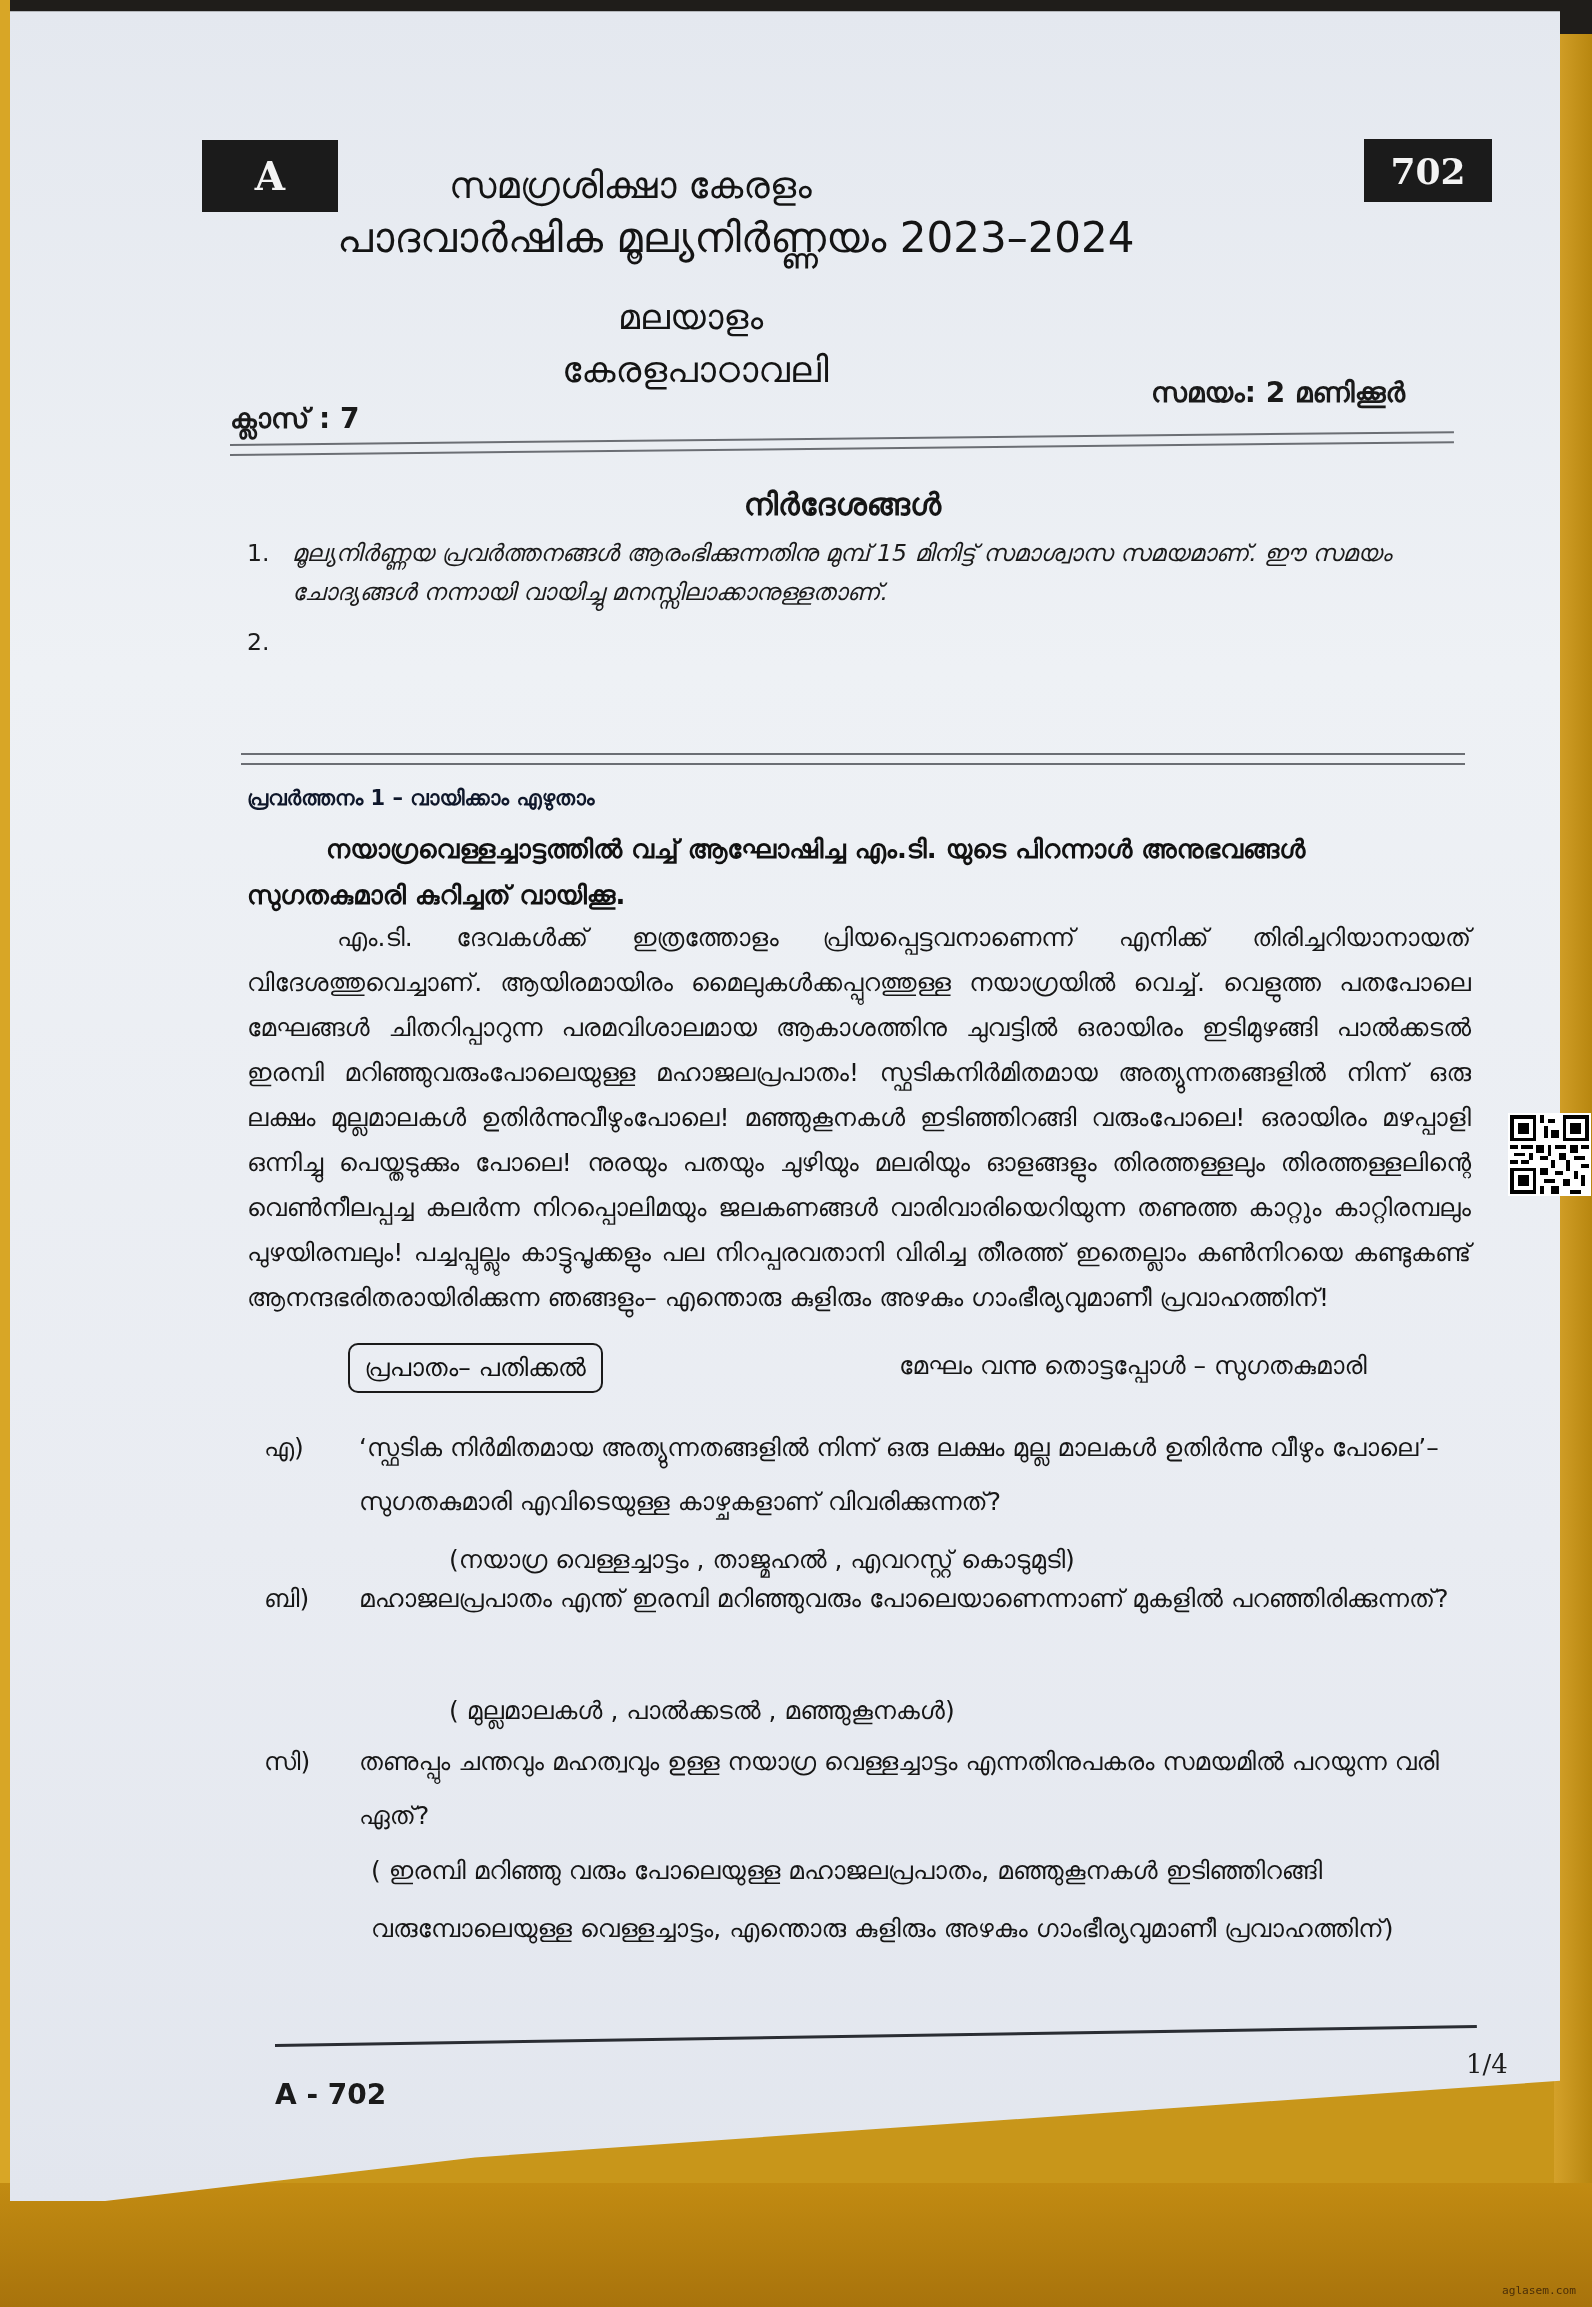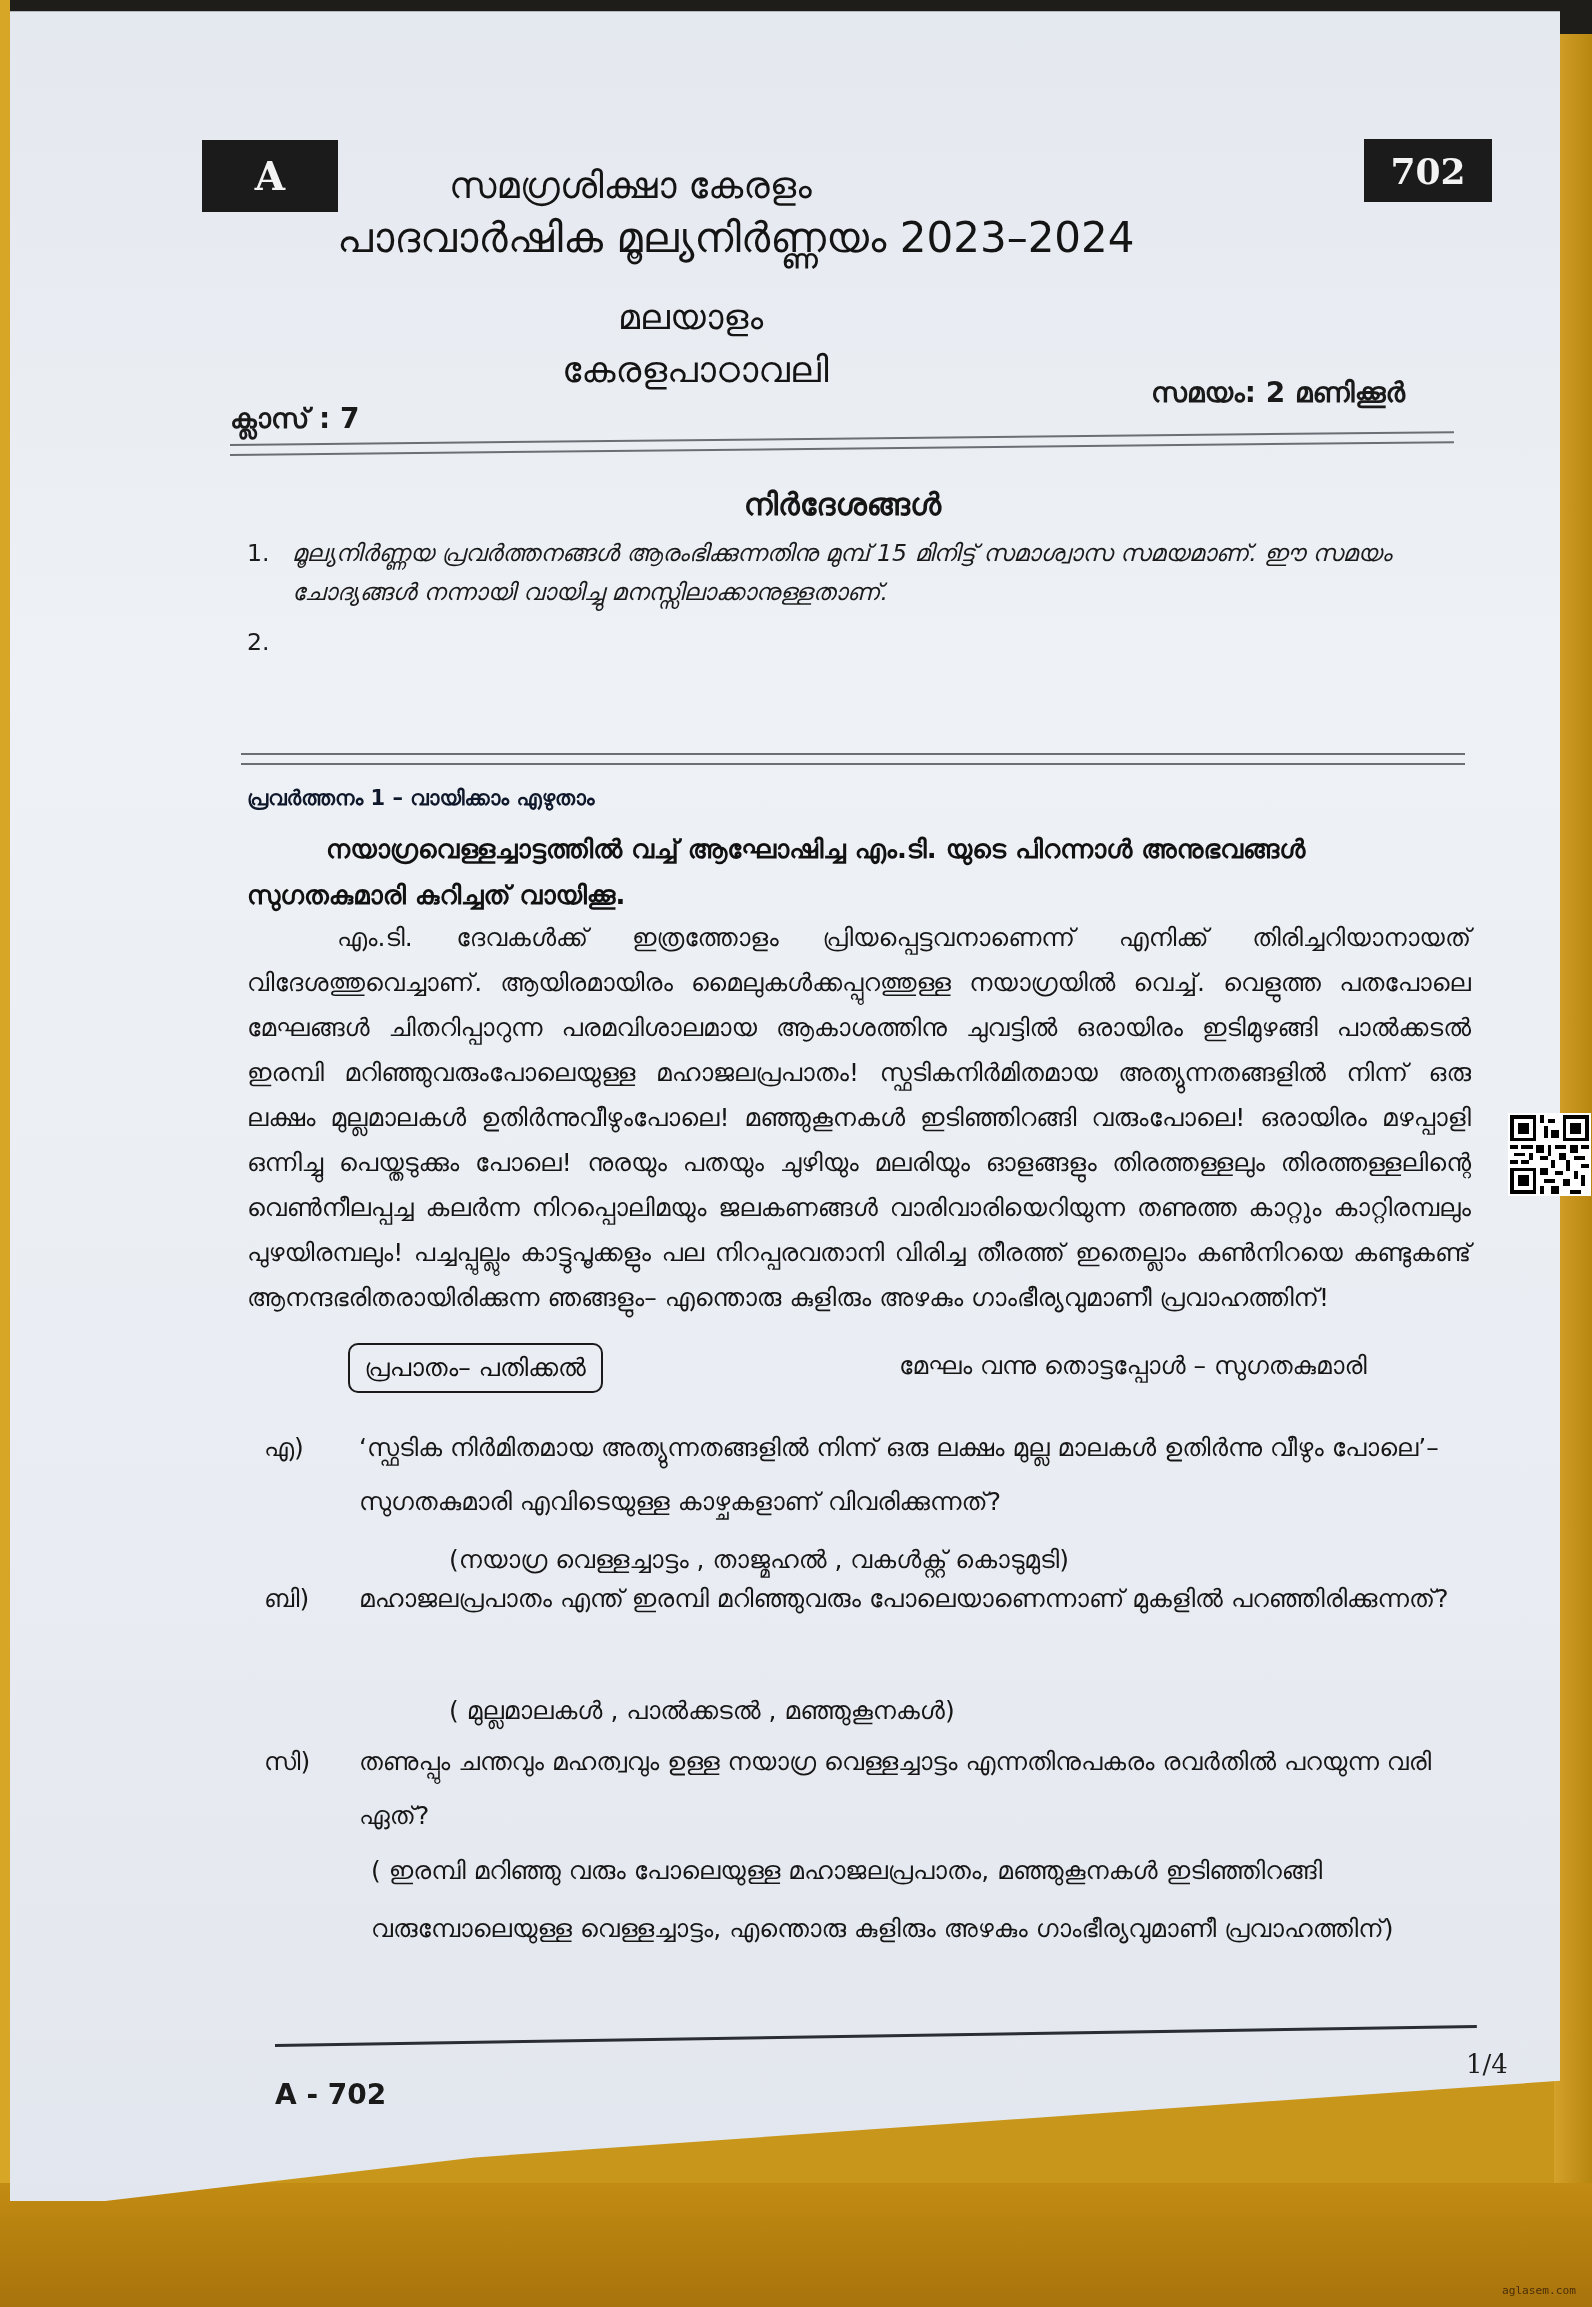--- a/index.html
+++ b/index.html
@@ -117,30 +117,30 @@
 <div id="activity-heading" class="abs">പ്രവർത്തനം 1 – വായിക്കാം എഴുതാം</div>
 <div id="passage-intro" class="abs">നയാഗ്രവെള്ളച്ചാട്ടത്തിൽ വച്ച് ആഘോഷിച്ച എം.ടി. യുടെ പിറന്നാൾ അനുഭവങ്ങൾ സുഗതകുമാരി കുറിച്ചത് വായിക്കൂ.</div>
 <div id="passage-body" class="abs">എം.ടി. ദേവകൾക്ക് ഇത്രത്തോളം പ്രിയപ്പെട്ടവനാണെന്ന് എനിക്ക് തിരിച്ചറിയാനായത് വിദേശത്തുവെച്ചാണ്. ആയിരമായിരം മൈലുകൾക്കപ്പുറത്തുള്ള നയാഗ്രയിൽ വെച്ച്. വെളുത്ത പതപോലെ മേഘങ്ങൾ ചിതറിപ്പാറുന്ന പരമവിശാലമായ ആകാശത്തിനു ചുവട്ടിൽ ഒരായിരം ഇടിമുഴങ്ങി പാൽക്കടൽ ഇരമ്പി മറിഞ്ഞുവരുംപോലെയുള്ള മഹാജലപ്രപാതം! സ്ഫടികനിർമിതമായ അത്യുന്നതങ്ങളിൽ നിന്ന് ഒരു ലക്ഷം മുല്ലമാലകൾ ഉതിർന്നുവീഴുംപോലെ! മഞ്ഞുകൂനകൾ ഇടിഞ്ഞിറങ്ങി വരുംപോലെ! ഒരായിരം മഴപ്പാളി ഒന്നിച്ചു പെയ്തടുക്കും പോലെ! നുരയും പതയും ചുഴിയും മലരിയും ഓളങ്ങളും തിരത്തള്ളലും തിരത്തള്ളലിന്റെ വെൺനീലപ്പച്ച കലർന്ന നിറപ്പൊലിമയും ജലകണങ്ങൾ വാരിവാരിയെറിയുന്ന തണുത്ത കാറ്റും കാറ്റിരമ്പലും പുഴയിരമ്പലും! പച്ചപ്പുല്ലും കാട്ടുപൂക്കളും പല നിറപ്പരവതാനി വിരിച്ച തീരത്ത് ഇതെല്ലാം കൺനിറയെ കണ്ടുകണ്ട് ആനന്ദഭരിതരായിരിക്കുന്ന ഞങ്ങളും– എന്തൊരു കുളിരും അഴകും ഗാംഭീര്യവുമാണീ പ്രവാഹത്തിന്!</div>
 
 <div id="keyword-box" class="abs">പ്രപാതം– പതിക്കൽ</div>
 <div id="source-credit" class="abs">മേഘം വന്നു തൊട്ടപ്പോൾ – സുഗതകുമാരി</div>
 
 <div id="q-a" class="abs q">
   <span class="qlabel">എ)</span>
   <span class="qtext">‘സ്ഫടിക നിർമിതമായ അത്യുന്നതങ്ങളിൽ നിന്ന് ഒരു ലക്ഷം മുല്ല മാലകൾ ഉതിർന്നു വീഴും പോലെ’– സുഗതകുമാരി എവിടെയുള്ള കാഴ്ചകളാണ് വിവരിക്കുന്നത്?</span>
-  <span class="opts">(നയാഗ്ര വെള്ളച്ചാട്ടം , താജ്മഹൽ , വകൾക്റ്റ് കൊടുമുടി)</span>
+  <span class="opts">(നയാഗ്ര വെള്ളച്ചാട്ടം , താജ്മഹൽ , എവറസ്റ്റ് കൊടുമുടി)</span>
 </div>
 <div id="q-b" class="abs q">
   <span class="qlabel">ബി)</span>
   <span class="qtext">മഹാജലപ്രപാതം എന്ത് ഇരമ്പി മറിഞ്ഞുവരും പോലെയാണെന്നാണ് മുകളിൽ പറഞ്ഞിരിക്കുന്നത്?</span>
   <span class="opts">( മുല്ലമാലകൾ , പാൽക്കടൽ , മഞ്ഞുകൂനകൾ)</span>
 </div>
 <div id="q-c" class="abs q">
   <span class="qlabel">സി)</span>
-  <span class="qtext">തണുപ്പും ചന്തവും മഹത്വവും ഉള്ള നയാഗ്ര വെള്ളച്ചാട്ടം എന്നതിനുപകരം രവർതിൽ പറയുന്ന വരി ഏത്?</span>
+  <span class="qtext">തണുപ്പും ചന്തവും മഹത്വവും ഉള്ള നയാഗ്ര വെള്ളച്ചാട്ടം എന്നതിനുപകരം സമയമിൽ പറയുന്ന വരി ഏത്?</span>
   <span class="opts">( ഇരമ്പി മറിഞ്ഞു വരും പോലെയുള്ള മഹാജലപ്രപാതം, മഞ്ഞുകൂനകൾ ഇടിഞ്ഞിറങ്ങി വരുമ്പോലെയുള്ള വെള്ളച്ചാട്ടം, എന്തൊരു കുളിരും അഴകും ഗാംഭീര്യവുമാണീ പ്രവാഹത്തിന്)</span>
 </div>
 
 <div id="footer-rule" class="abs"></div>
 <div id="page-num" class="abs">1/4</div>
 <div id="paper-code" class="abs">A - 702</div>
 
 <div id="qr-code" class="abs">
   <svg viewBox="0 0 21 21" shape-rendering="crispEdges">
     <rect width="21" height="21" fill="#fff"></rect>

